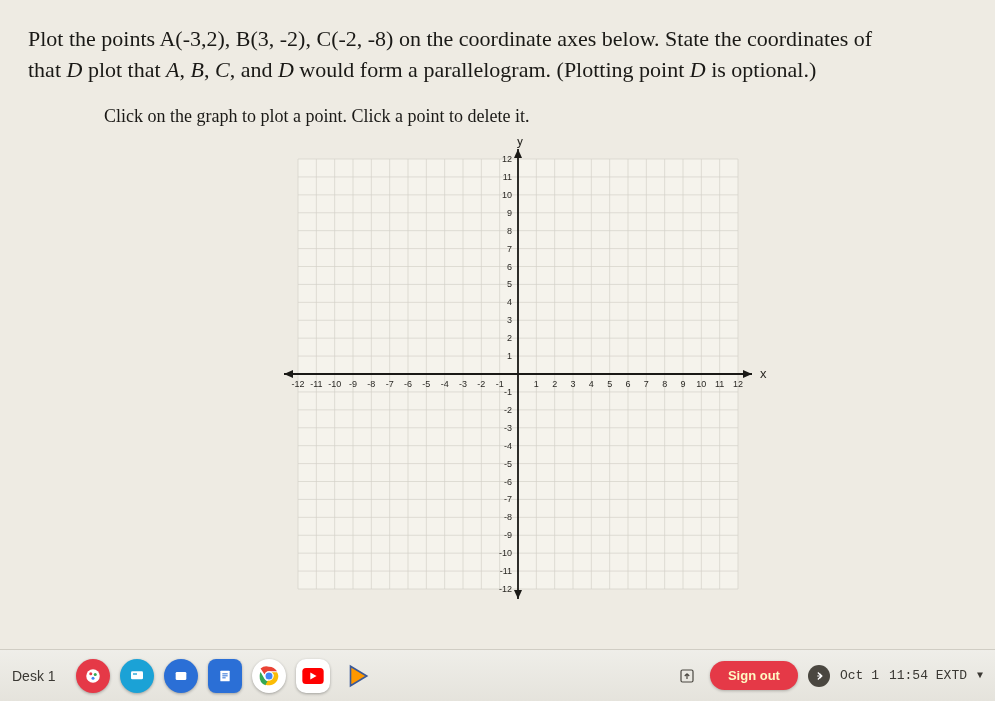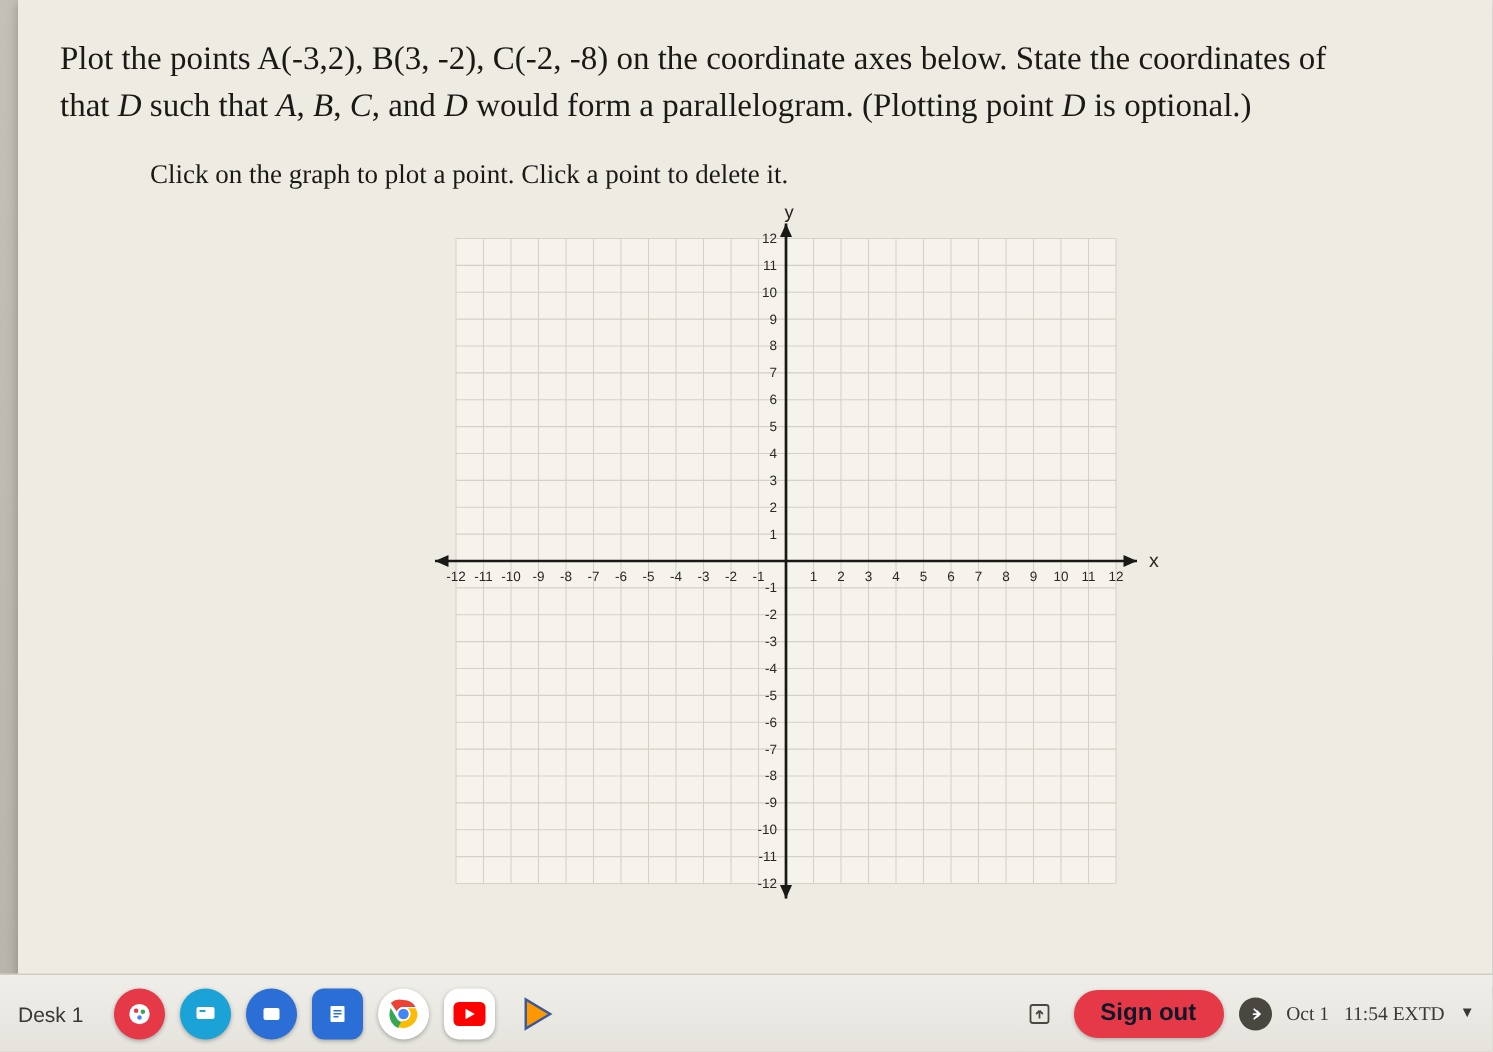--- a/index.html
+++ b/index.html
@@ -7,38 +7,38 @@
     width: 995px;
     height: 701px;
     background: linear-gradient(180deg, #c4c0b8 0%, #b8b4ac 100%);
     font-family: Georgia, "Times New Roman", serif;
     position: relative;
     overflow: hidden;
   }
   .content-card {
     position: absolute;
     top: 0;
-    left: 12px;
+    left: 0;
     right: 0;
     height: 663px;
     background: #eeebe3;
     padding: 24px 28px 10px 28px;
     border-radius: 0 0 6px 6px;
     box-shadow: 0 2px 8px rgba(0,0,0,0.25);
   }
   .question-text {
     font-size: 22px;
     line-height: 1.4;
     color: #1a1916;
     margin-bottom: 20px;
   }
   .instruction {
     font-size: 18px;
     color: #1a1916;
-    margin-left: 60px;
+    margin-left: 76px;
     margin-bottom: 12px;
   }
   .graph-wrap {
     display: flex;
     justify-content: center;
   }
   .graph {
     position: relative;
     width: 560px;
     height: 470px;
@@ -73,52 +73,52 @@
     justify-content: center;
     font-family: Arial, sans-serif;
     font-size: 16px;
     color: #fff;
     box-shadow: 0 1px 3px rgba(0,0,0,0.3);
     flex-shrink: 0;
   }
   .spacer { flex: 1; }
   .signout-btn {
     background: #e53947;
-    color: #0f172a;
+    color: #fef9c3;
     font-family: "Segoe UI", Arial, sans-serif;
     font-weight: 600;
-    font-size: 16px;
+    font-size: 13px;
     border: none;
     padding: 7px 18px;
     border-radius: 18px;
     cursor: pointer;
     box-shadow: 0 1px 3px rgba(0,0,0,0.25);
   }
   .tray-icon {
     width: 26px;
     height: 26px;
     display: flex;
     align-items: center;
     justify-content: center;
     color: #4a4740;
     font-family: Arial, sans-serif;
   }
   .tray-text {
-    font-family: Liberation Serif, serif;
+    font-family: Liberation Mono, monospace;
     font-size: 13px;
     color: #3a3833;
   }
 </style>
 </head>
 <body>
 
 <div class="content-card">
   <p class="question-text">
     <span>Plot the points </span><span>A(-3,2)</span><span>, </span><span>B(3, -2)</span><span>, </span><span>C(-2, -8)</span><span> on the coordinate axes below. State the coordinates of </span><br>
-    <span>that </span><i>D</i><span> such that </span><i>A</i>, <i>B</i>, <i>C</i><span>, and </span><i>D</i><span> would form a parallelogram. (Plotting point </span><i>D</i><span> is optional.)</span>
+    <span>that </span><i>D</i><span> plot that </span><i>A</i>, <i>B</i>, <i>C</i><span>, and </span><i>D</i><span> would form a parallelogram. (Plotting point </span><i>D</i><span> is optional.)</span>
   </p>
 
   <p class="instruction">Click on the graph to plot a point. Click a point to delete it.</p>
 
   <div class="graph-wrap">
     <div class="graph">
       <svg class="grid" width="560" height="470" viewBox="0 0 560 470">
 
       <rect x="80" y="20" width="440" height="430" fill="#f5f3ec"></rect>
           <line x1="80" y1="20" x2="80" y2="450" stroke="#d4d1c8" stroke-width="0.7"></line>

